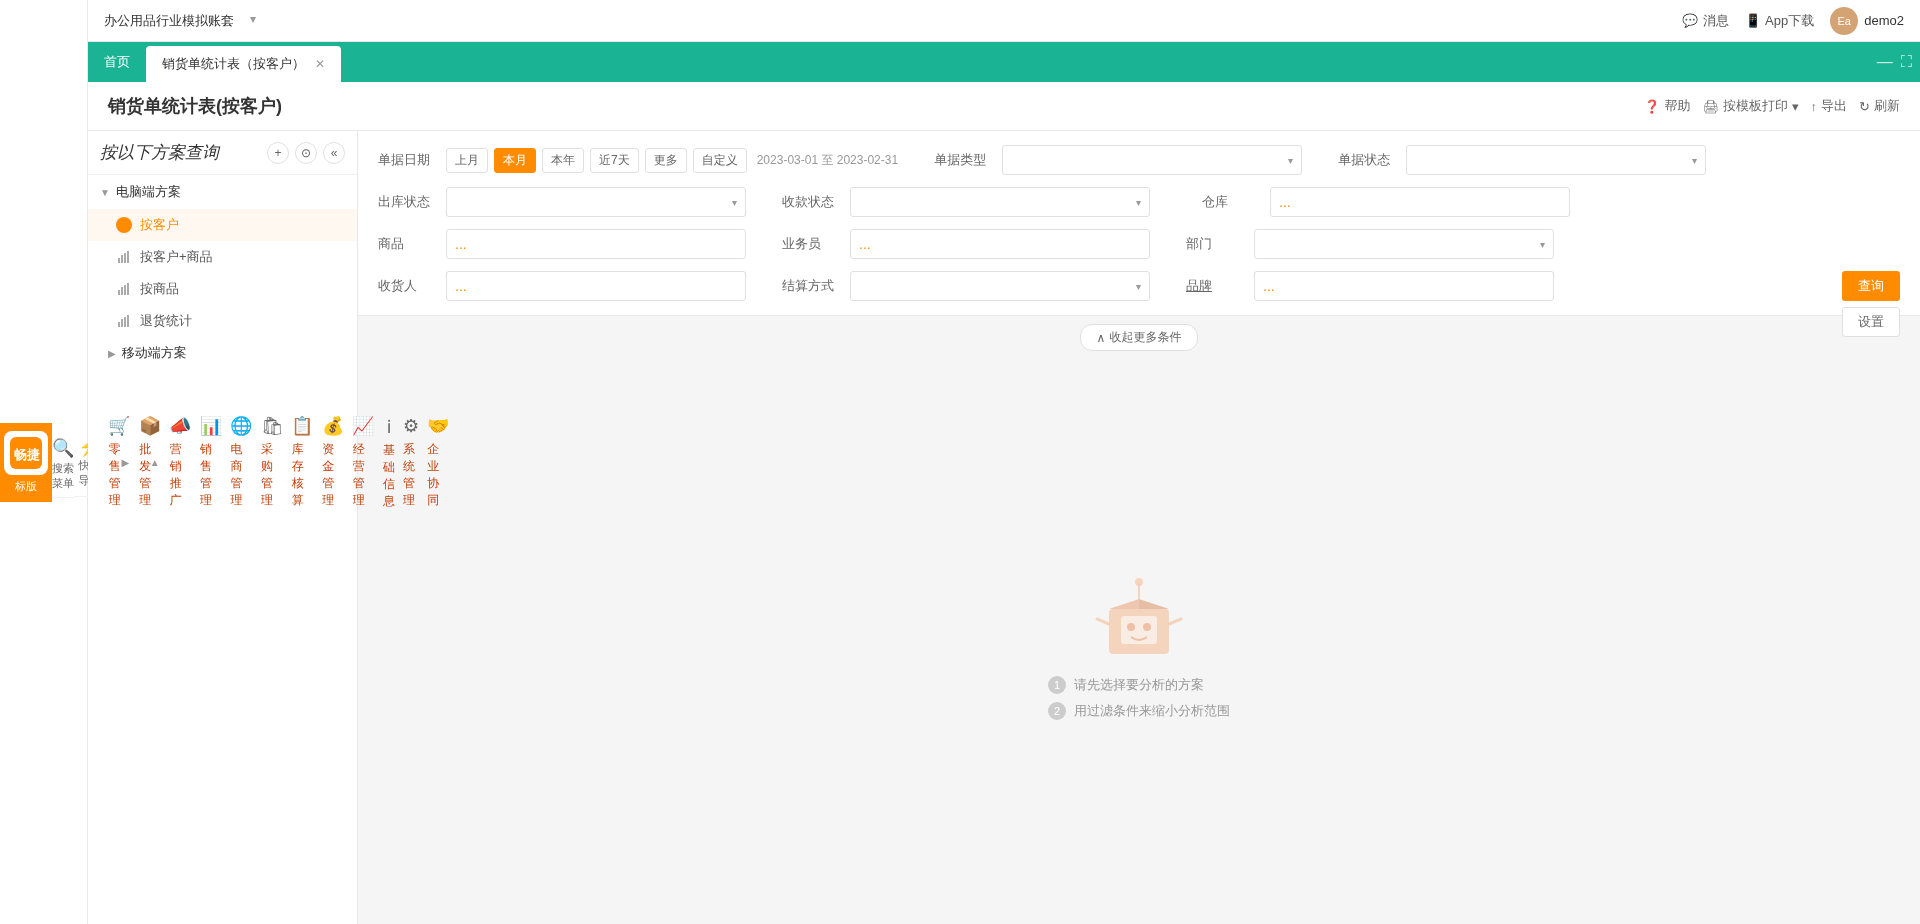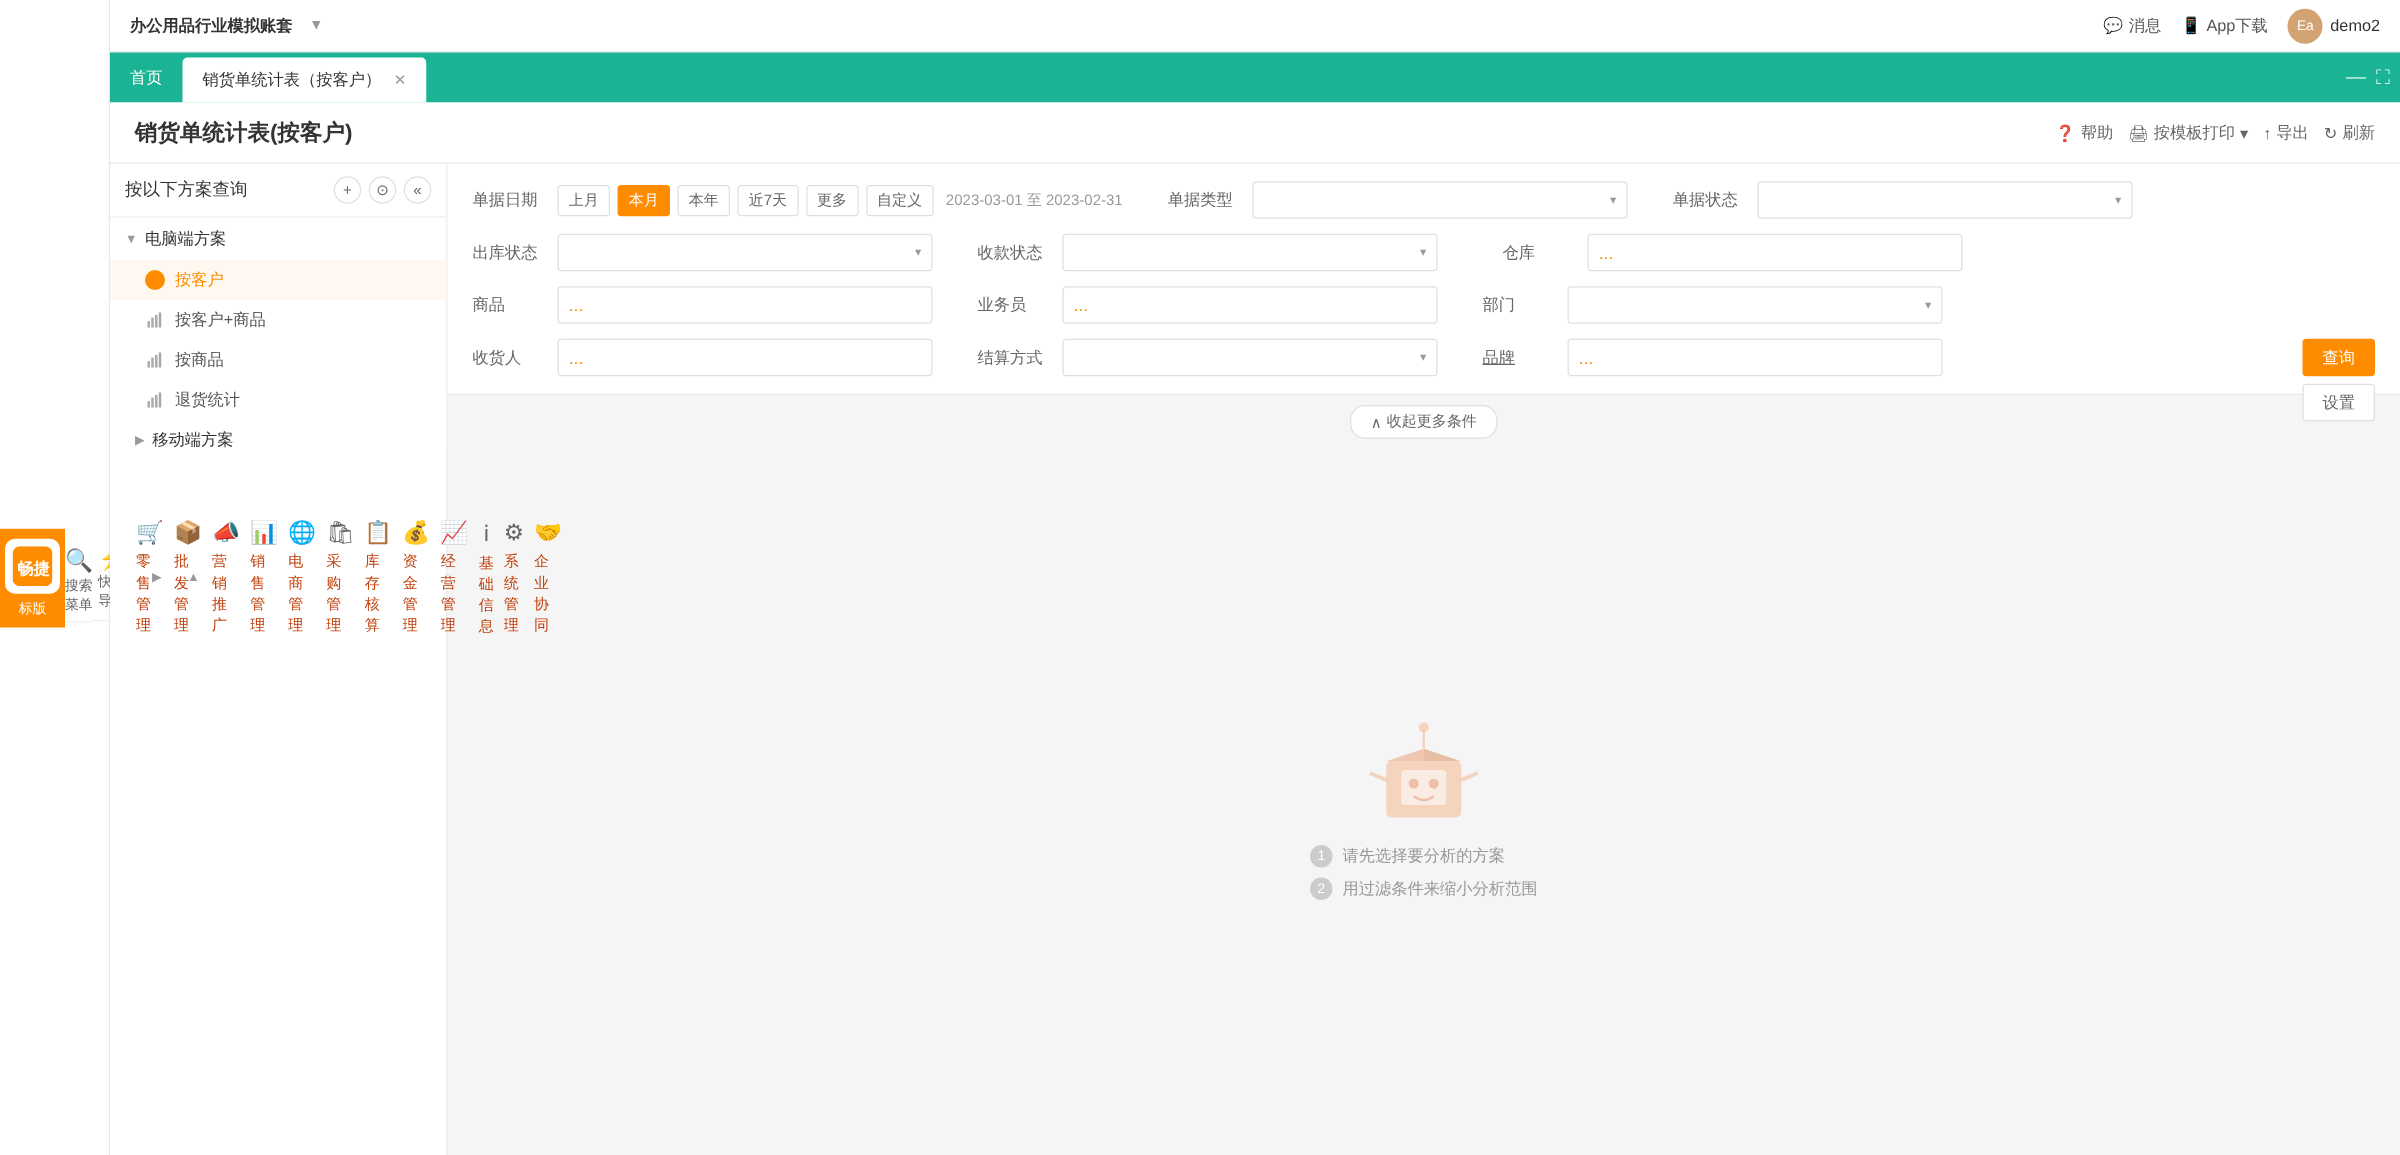--- a/index.html
+++ b/index.html
@@ -19,21 +19,21 @@
     .sidebar-nav-item .nav-icon { font-size: 18px; color: #666; }
     .sidebar-nav-item .arrow { position: absolute; right: 6px; top: 50%; transform: translateY(-50%); font-size: 10px; color: #999; }
     .sidebar-quick-nav { width: 100%; padding: 8px 4px; display: flex; flex-direction: column; align-items: center; cursor: pointer; border-bottom: 1px solid #f0f0f0; }
     .sidebar-quick-nav-label { font-size: 11px; color: #666; }
 
     
     .main { flex: 1; display: flex; flex-direction: column; overflow: hidden; }
 
     
     .top-header { height: 42px; background: #fff; border-bottom: 1px solid #e8e8e8; display: flex; align-items: center; justify-content: space-between; padding: 0 16px; flex-shrink: 0; }
-    .top-header-left { display: flex; align-items: flex-start; gap: 16px; font-weight: bold; }
+    .top-header-left { display: flex; align-items: flex-start; gap: 16px; }
     .top-header-title { font-size: 13px; color: #333; }
     .top-header-dropdown { font-size: 12px; color: #999; cursor: pointer; }
     .top-header-right { display: flex; align-items: center; gap: 16px; }
     .top-header-btn { display: flex; align-items: center; gap: 4px; font-size: 13px; color: #555; cursor: pointer; }
     .user-avatar { width: 28px; height: 28px; border-radius: 50%; background: #d4a373; display: flex; align-items: center; justify-content: center; color: #fff; font-size: 11px; overflow: hidden; }
     .user-name { font-size: 13px; color: #333; cursor: pointer; }
 
     
     .tab-bar { height: 40px; background: #1ab394; display: flex; align-items: stretch; flex-shrink: 0; }
     .tab-item { display: flex; align-items: center; padding: 0 16px; gap: 6px; cursor: pointer; font-size: 13px; color: rgba(255,255,255,0.8); white-space: nowrap; }
@@ -46,21 +46,21 @@
     .page-title { font-size: 18px; font-weight: 600; color: #333; padding-bottom: 12px; }
     .page-header-actions { display: flex; align-items: center; gap: 12px; padding-bottom: 12px; }
     .page-header-action { display: flex; align-items: center; gap: 4px; font-size: 13px; color: #666; cursor: pointer; }
 
     
     .content-body { display: flex; flex: 1; overflow: hidden; }
 
     
     .scheme-panel { width: 270px; background: #fff; border-right: 1px solid #e8e8e8; flex-shrink: 0; overflow-y: auto; }
     .scheme-panel-header { display: flex; align-items: center; justify-content: space-between; padding: 10px 12px; border-bottom: 1px solid #f0f0f0; }
-    .scheme-panel-title { font-size: 14px; color: #333; font-weight: 500; }
+    .scheme-panel-title { font-size: 17px; color: #333; font-weight: 500; font-style: italic; }
     .scheme-panel-actions { display: flex; align-items: center; gap: 6px; }
     .scheme-action-btn { width: 22px; height: 22px; border-radius: 50%; display: flex; align-items: center; justify-content: center; cursor: pointer; border: 1px solid #e0e0e0; background: #fff; color: #666; font-size: 12px; }
     .scheme-section { padding: 0; }
     .scheme-section-header { display: flex; align-items: center; gap: 6px; padding: 8px 12px; cursor: pointer; }
     .scheme-section-arrow { font-size: 10px; color: #999; }
     .scheme-section-label { font-size: 13px; color: #333; }
     .scheme-item { display: flex; align-items: center; gap: 8px; padding: 7px 12px 7px 28px; cursor: pointer; }
     .scheme-item.active { background: #fff8f0; }
     .scheme-item.active .scheme-item-icon { color: #ff8c00; }
     .scheme-item.active .scheme-item-label { color: #ff8c00; font-weight: 500; }

